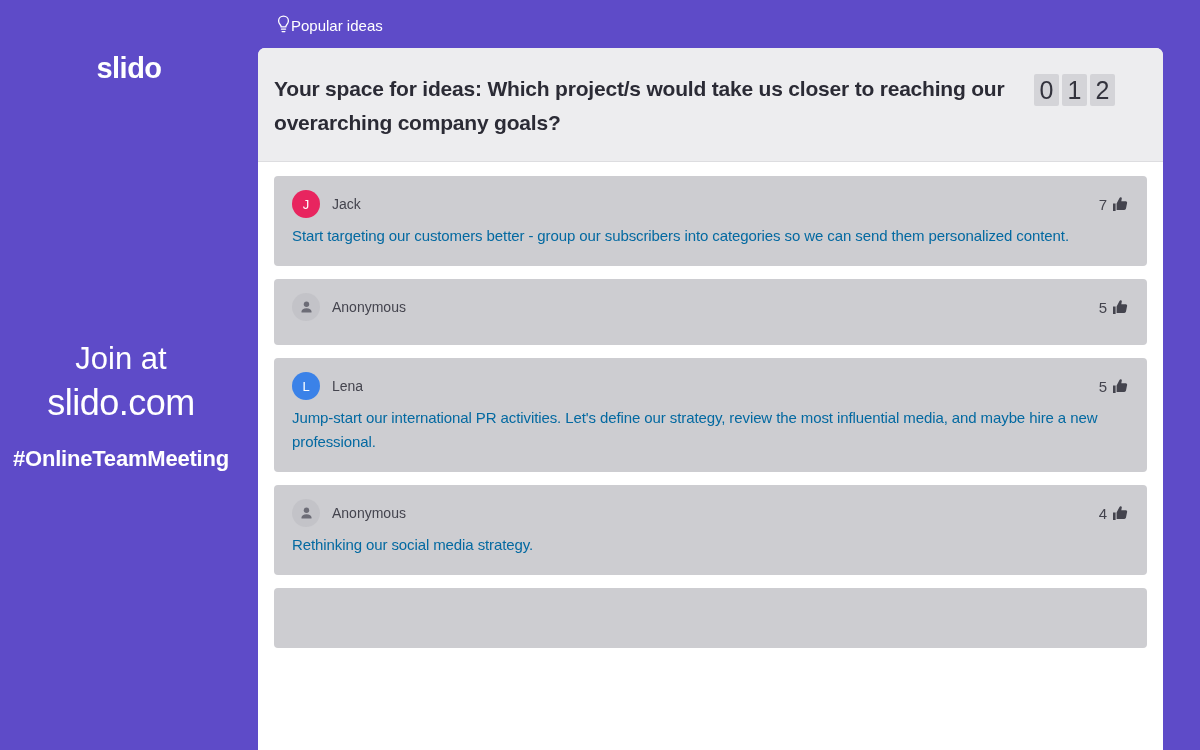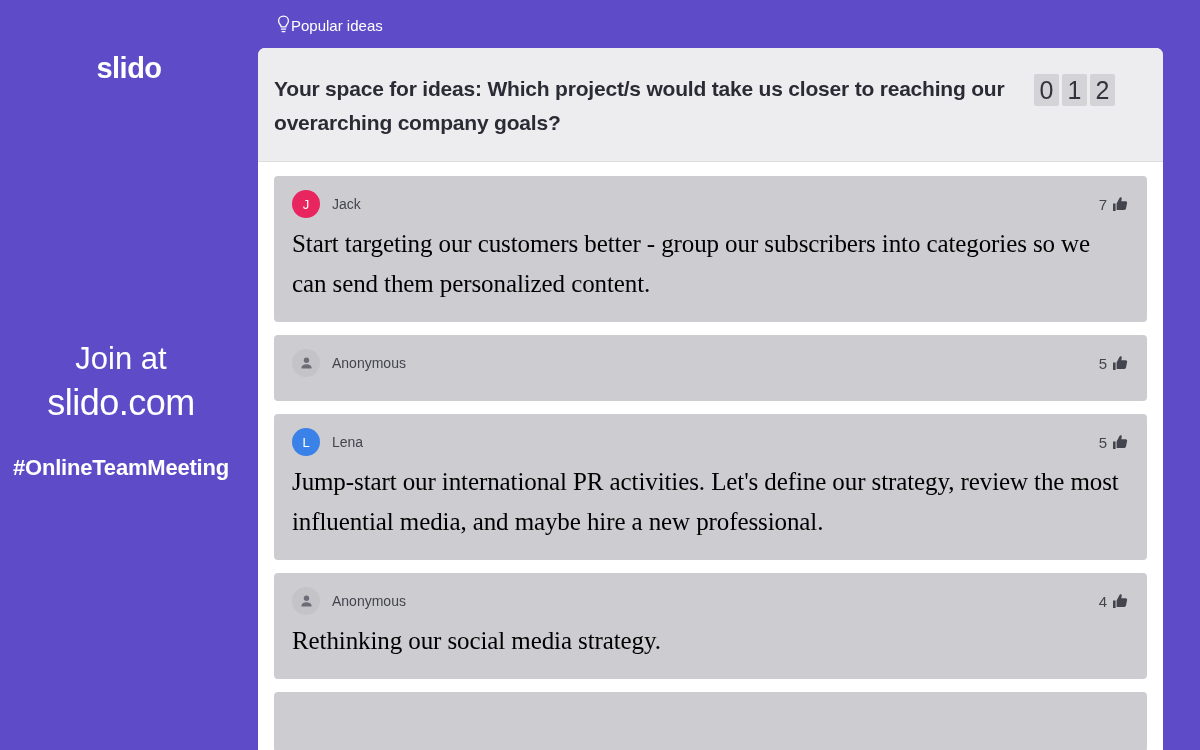--- a/index.html
+++ b/index.html
@@ -53,21 +53,21 @@
 
   .join-url {
     font-size: 36px;
     font-weight: normal;
     line-height: 1.35;
     letter-spacing: -0.5px;
     color: #FFFFFF;
   }
 
   .join-hashtag {
-    margin-top: 28px;
+    margin-top: 19px;
     font-size: 22px;
     font-weight: bold;
     letter-spacing: -0.2px;
     color: #FFFFFF;
     text-align: center;
   }
 
   
   .top-label {
     position: absolute;
@@ -202,25 +202,24 @@
   }
 
   .like-count {
     font-size: 15px;
     color: #44444E;
   }
 
   .thumb-icon { display: block; width: 17px; height: 17px; }
 
   .idea-text {
-    font-size: 25px;
+    font-size: 15px;
     line-height: 1.6;
-    color: #000000;
+    color: #0369a1;
     letter-spacing: -0.1px;
-    font-family: Liberation Serif, serif;
   }
 </style>
 </head>
 <body>
 
 <div class="sidebar">
   <div class="brand-logo">slido</div>
 
   <div class="join-block">
     <div class="join-at">Join at</div>

